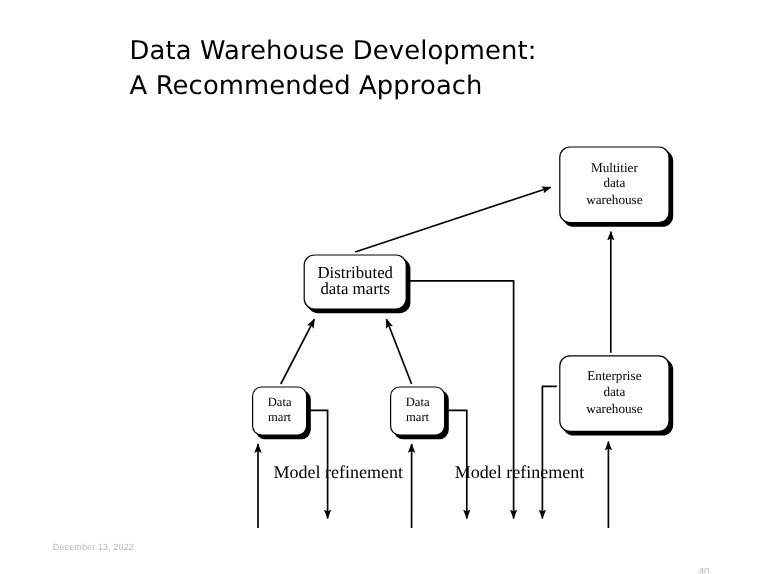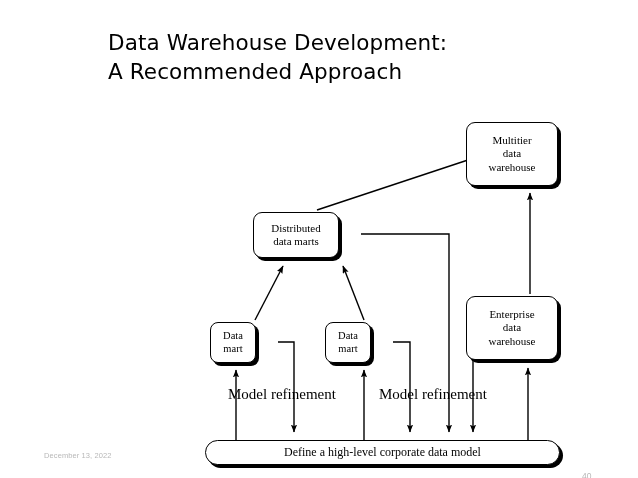--- a/index.html
+++ b/index.html
@@ -49,21 +49,20 @@
     margin-top: 20px;
   }
 
   
   #diagram {
     position: absolute;
     left: 0;
     top: 0;
     width: 596px;
     height: 478px;
-    padding-left: 21px;
   }
   #diagram svg { display: block; }
 
   .node-box {
     position: absolute;
     box-sizing: border-box;
     background: #ffffff;
     border: 1.6px solid #000000;
     border-radius: 9px;
     box-shadow: 3px 3px 0 0 #000000;
@@ -72,21 +71,21 @@
     justify-content: center;
     text-align: center;
     font-family: "Liberation Serif", serif;
     color: #000000;
     white-space: pre-line;
   }
   .node-box.small { font-size: 10.5px; line-height: 12.5px; border-radius: 8px; }
   .node-box.bar   { font-size: 12px;  border-radius: 13px; }
 
   #box-multitier   { left: 466px; top: 122px; width: 92px;  height: 64px;  font-size: 11px; line-height: 13.5px; }
-  #box-distributed { left: 253px; top: 212px; width: 86px;  height: 46px;  font-size: 11px; line-height: 13.5px; }
+  #box-distributed { left: 253px; top: 212px; width: 86px;  height: 46px;  font-size: 14px; line-height: 13.5px; }
   #box-enterprise  { left: 466px; top: 296px; width: 92px;  height: 64px;  font-size: 11px; line-height: 13.5px; }
   #box-mart-left   { left: 210px; top: 322px; width: 46px;  height: 41px; }
   #box-mart-right  { left: 325px; top: 322px; width: 46px;  height: 41px; }
   #box-bottom      { left: 205px; top: 440px; width: 355px; height: 25px; }
 
   .edge-label {
     position: absolute;
     font-family: Liberation Serif, serif;
     font-size: 15px;
     color: #000000;
@@ -147,21 +146,20 @@
     <div class="node-box" id="box-enterprise">Enterprise
 data
 warehouse</div>
 
     <div class="node-box small" id="box-mart-left">Data
 mart</div>
 
     <div class="node-box small" id="box-mart-right">Data
 mart</div>
 
-    <div class="node-box bar" id="box-bottom">Define a high-level corporate data model</div>
 
     <div class="edge-label" id="label-refine-left">Model  refinement</div>
 
     <div class="edge-label" id="label-refine-right">Model  refinement</div>
   </div>
 
   <div id="footer-date">December 13, 2022</div>
 
   <div id="slide-number">40</div>
 

